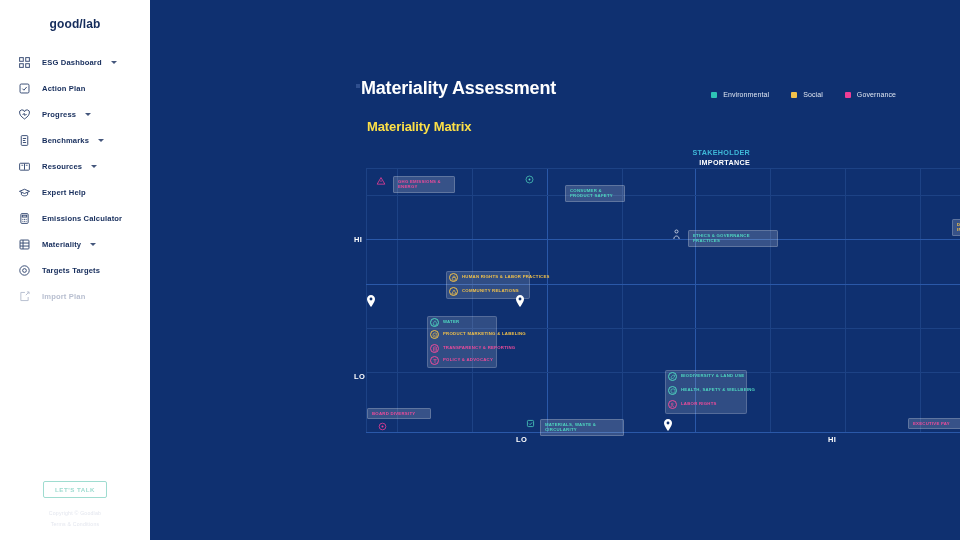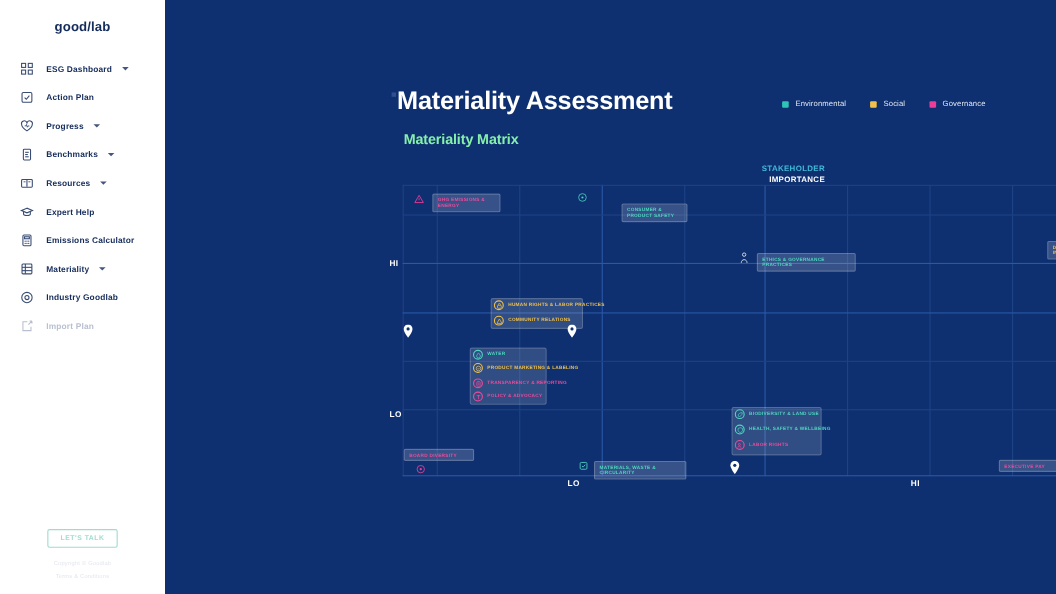--- a/index.html
+++ b/index.html
@@ -83,26 +83,26 @@
   #main {
     flex:1; position:relative; height:540px;
     background:#0f3070;
   }
   #title-mark {
     position:absolute; left:206px; top:84px;
     width:4px;height:4px; background:#2f4f8f;
   }
   #page-title {
     position:absolute; left:211px; top:78px;
-    font-size:23px; font-weight:bold; color:#ffffff;
+    font-size:18px; font-weight:bold; color:#ffffff;
     letter-spacing:-.2px;
   }
   #page-subtitle {
     position:absolute; left:217px; top:119px;
-    font-size:13px; font-weight:bold; color:#86efac;
+    font-size:13px; font-weight:bold; color:#fde047;
     letter-spacing:-.1px;
   }
 
   
   #legend {
     position:absolute; right:64px; top:91px;
     display:flex; align-items:center; gap:22px;
   }
   .legend-item { display:flex; align-items:center; gap:6px; cursor:pointer; }
   .legend-swatch { width:6px;height:6px; border-radius:1px; }
@@ -291,21 +291,21 @@
       <span class="caret"></span>
     </div>
 
     <div class="nav-item">
       <span class="nav-ico">
         <svg width="13" height="13" viewBox="0 0 16 16" fill="none" stroke="currentColor" stroke-width="1.2">
           <circle cx="8" cy="8" r="5.8"></circle>
             <circle cx="8" cy="8" r="2.3"></circle>
         </svg>
       </span>
-      <span class="nav-label">Industry Goodlab</span>
+      <span class="nav-label">Targets Targets</span>
     </div>
 
     <div class="nav-item dim">
       <span class="nav-ico">
         <svg width="13" height="13" viewBox="0 0 16 16" fill="none" stroke="currentColor" stroke-width="1.2">
           <path d="M12.5 8.6v4.4h-9V3h5"></path>
             <path d="M9.6 6.4L13.6 2.4M13.6 2.4h-2.6M13.6 2.4v2.6"></path>
         </svg>
       </span>
       <span class="nav-label">Import Plan</span>

